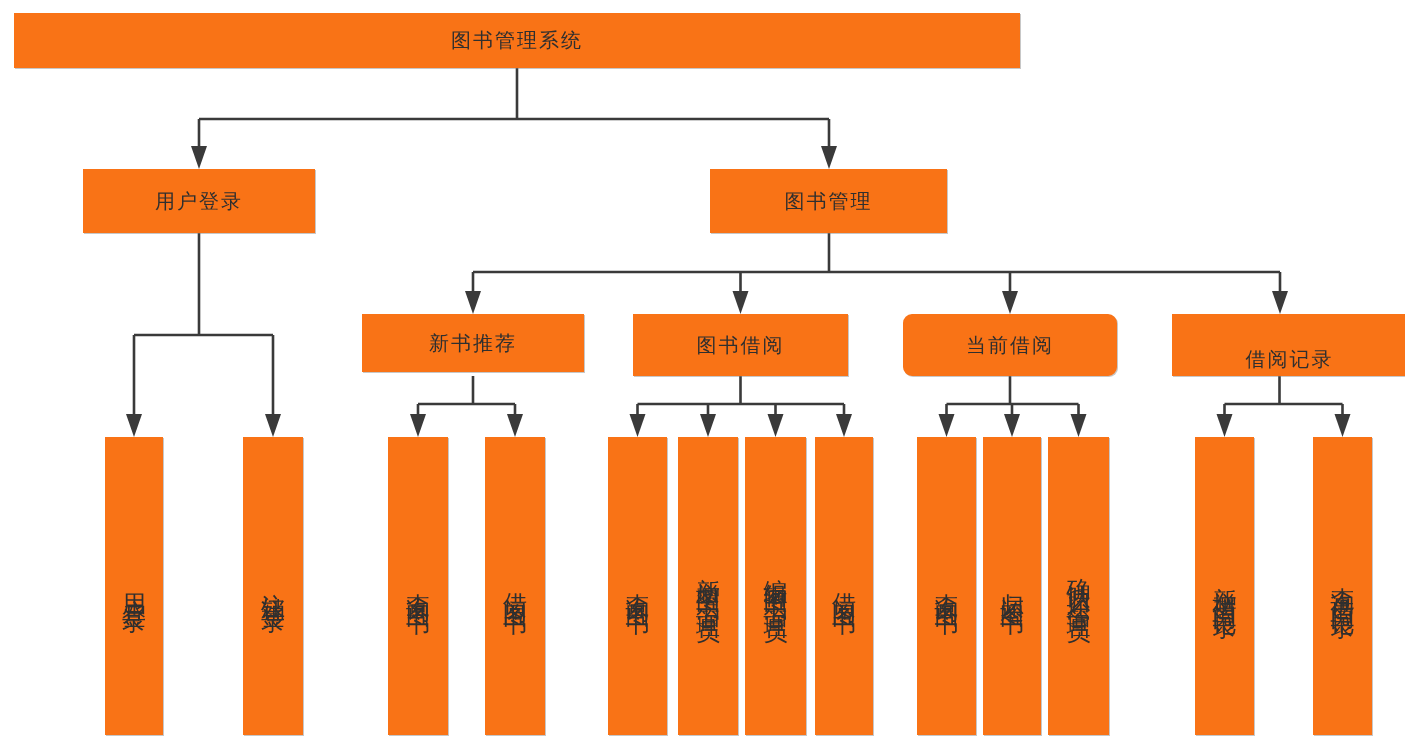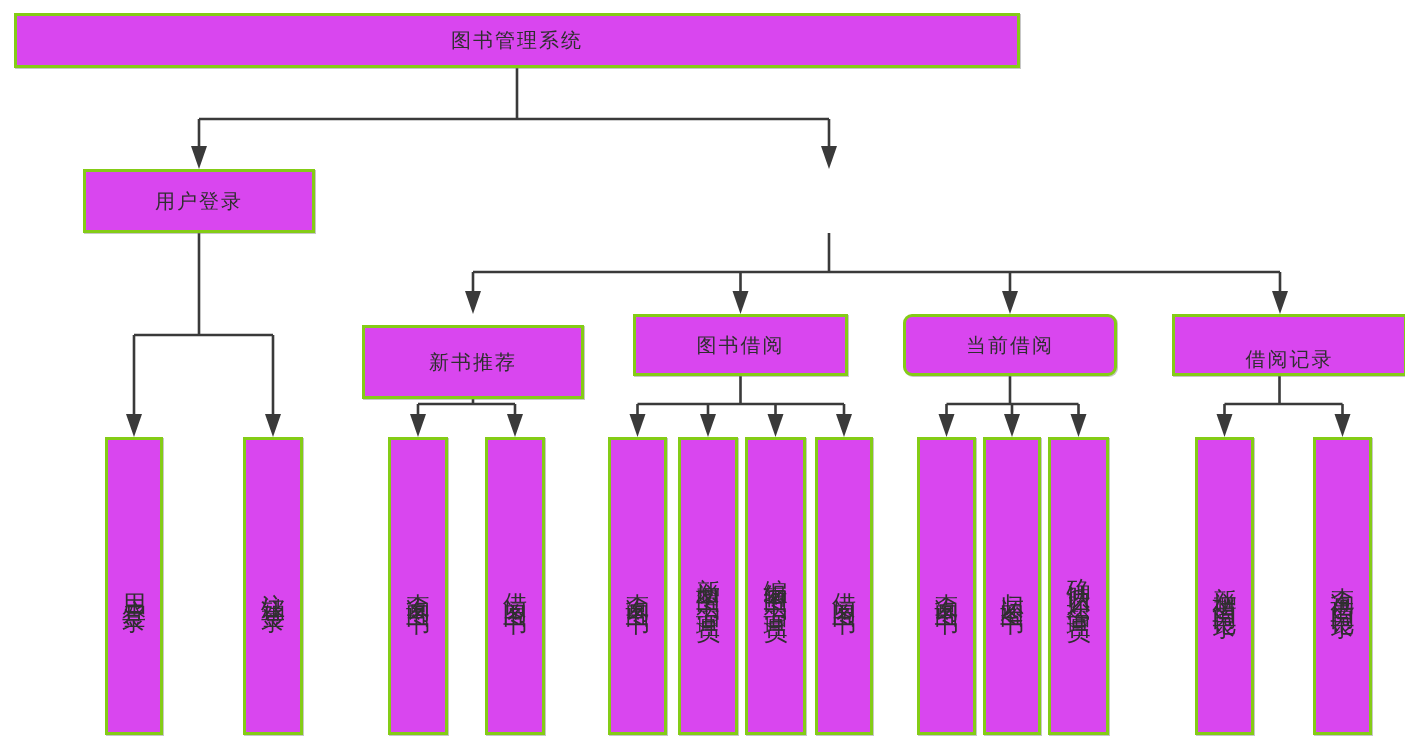--- a/index.html
+++ b/index.html
@@ -2,21 +2,21 @@
 <html><head>
 <meta charset="utf-8">
 <style>
   html, body { margin:0; padding:0; background:#ffffff; }
   .canvas {
     position:relative; width:1405px; height:747px; background:#ffffff;
     font-family:"Liberation Sans", sans-serif; overflow:hidden;
   }
   .connector-layer { position:absolute; left:0; top:0; width:1405px; height:747px; }
   .box {
-    position:absolute; background:#d946ef; border:3px solid #84cc16;
+    position:absolute; background:#f97316; border:3px solid #f97316;
     box-sizing:border-box; display:flex; align-items:center; justify-content:center;
     color:#2f2f2f; box-shadow:1px 1px 0 0 rgba(130,130,130,0.45);
   }
   .hlabel { font-size:20px; letter-spacing:2px; white-space:nowrap; }
   .root-label { font-size:20px; letter-spacing:2px; }
   .vbox { overflow:hidden; }
   .vlabel {
     writing-mode:vertical-rl; text-orientation:mixed;
     font-size:24px; letter-spacing:6px; line-height:1; white-space:nowrap;
   }
@@ -62,22 +62,25 @@
     </g>
   </svg>
 
   <div class="box" style="left:14px; top:13px; width:1006px; height:55px;">
     <span class="root-label">图书管理系统</span>
   </div>
 
   <div class="box" style="left:83px; top:169px; width:232px; height:64px;">
     <span class="hlabel">用户登录</span>
   </div>
+  <div class="box" style="left:710px; top:169px; width:237px; height:64px;">
+    <span class="hlabel">图书管理</span>
+  </div>
 
-  <div class="box" style="left:362px; top:325px; width:222px; height:74px;align-items:center;">
+  <div class="box" style="left:362px; top:314px; width:222px; height:58px;align-items:center;">
     <span class="hlabel">新书推荐</span>
   </div>
   <div class="box" style="left:633px; top:314px; width:215px; height:62px;align-items:center;">
     <span class="hlabel">图书借阅</span>
   </div>
   <div class="box" style="left:903px; top:314px; width:214px; height:62px;border-radius:9px;">
     <span class="hlabel">当前借阅</span>
   </div>
   <div class="box" style="left:1172px; top:314px; width:235px; height:62px;align-items:flex-end;">
     <span class="hlabel">借阅记录</span>

